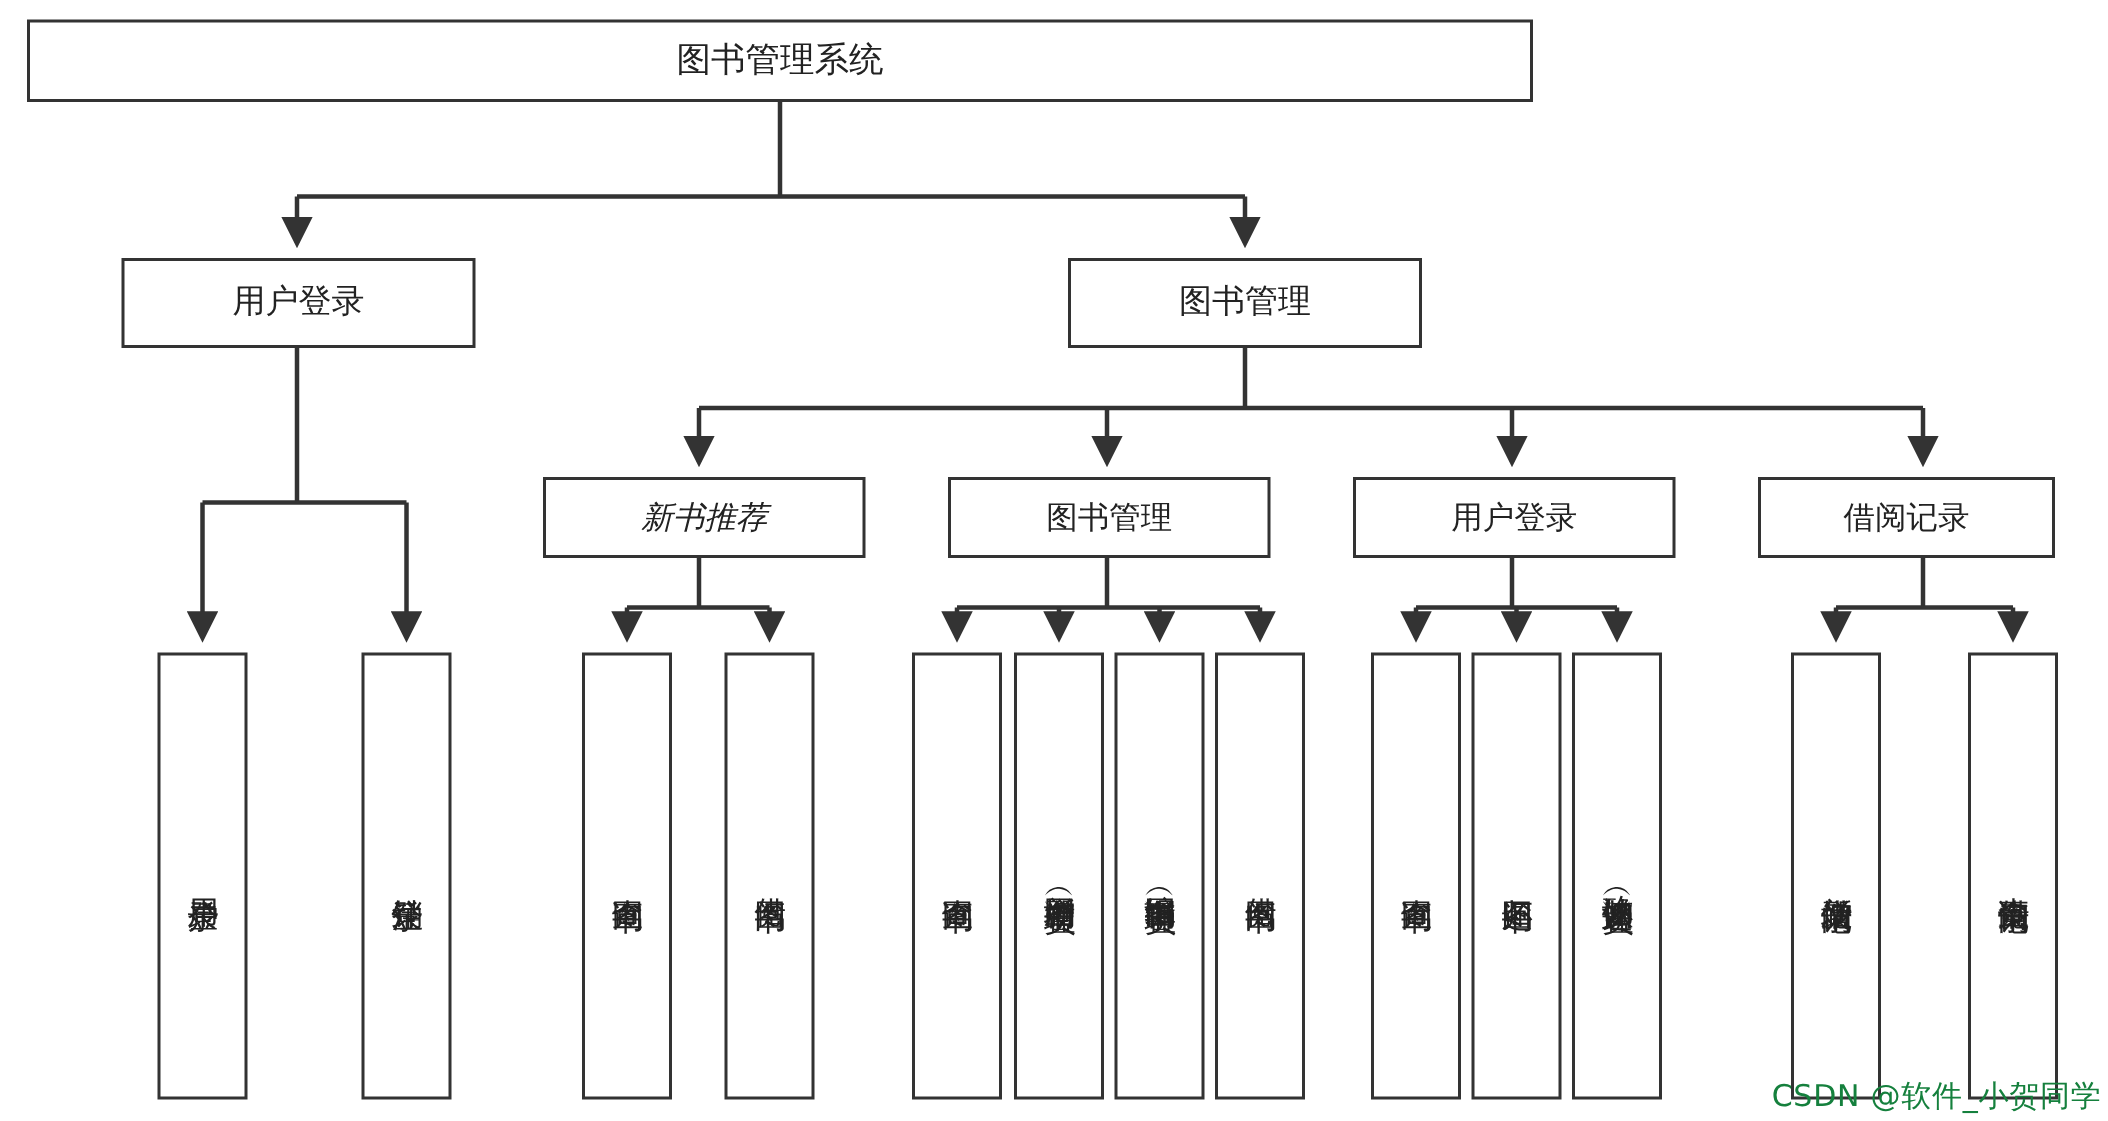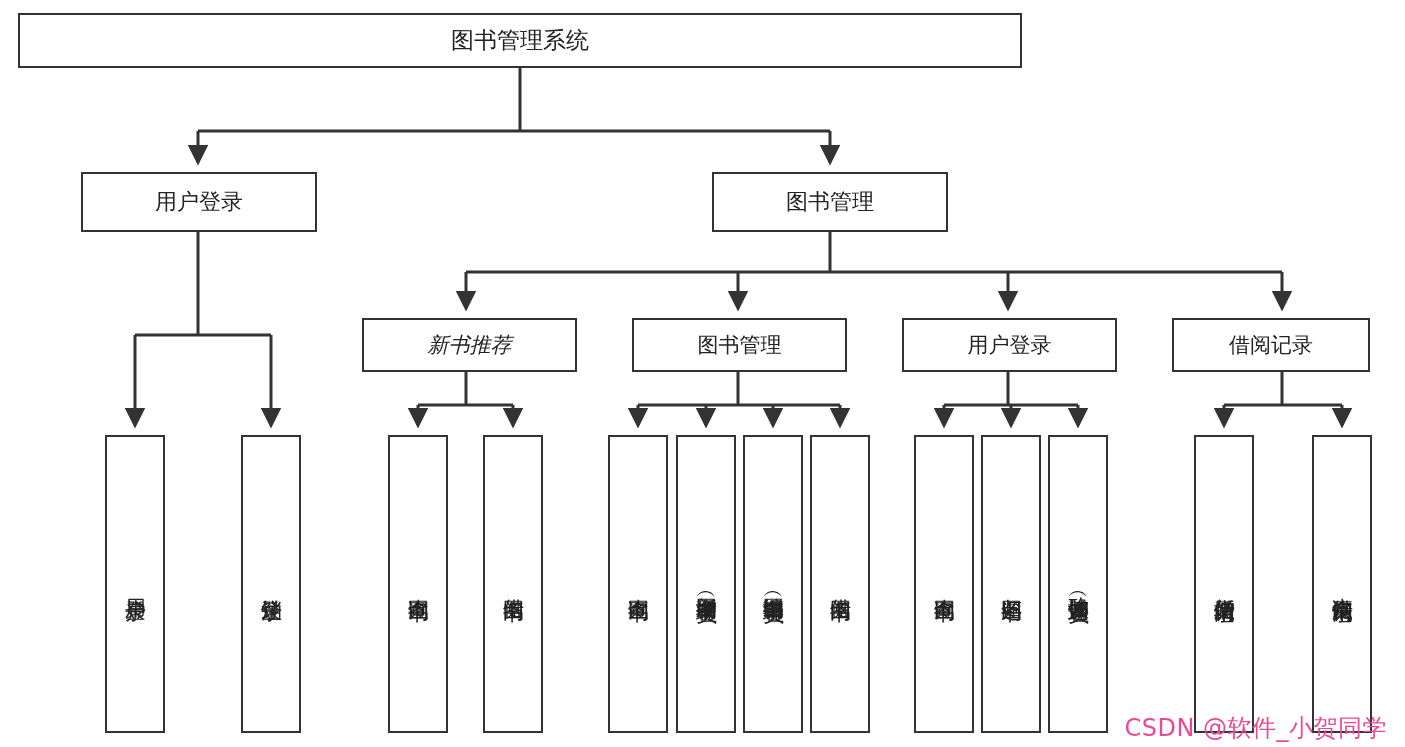--- a/index.html
+++ b/index.html
@@ -57,24 +57,24 @@
   }
   .node.leaf .label {
     writing-mode: vertical-rl;
     text-orientation: upright;
     letter-spacing: 1px;
     white-space: nowrap;
     line-height: 1;
   }
   .watermark {
     position: absolute;
-    right: 18px;
+    right: 4px;
     bottom: 3px;
-    font-size: 24px;
-    color: #ec4899;
+    font-size: 20px;
+    color: #15803d;
     letter-spacing: 0.5px;
     z-index: 5;
     white-space: nowrap;
     font-family: "DejaVu Sans", "Liberation Sans", sans-serif;
   }
 </style>
 </head>
 <body>
 
 <div id="canvas">

